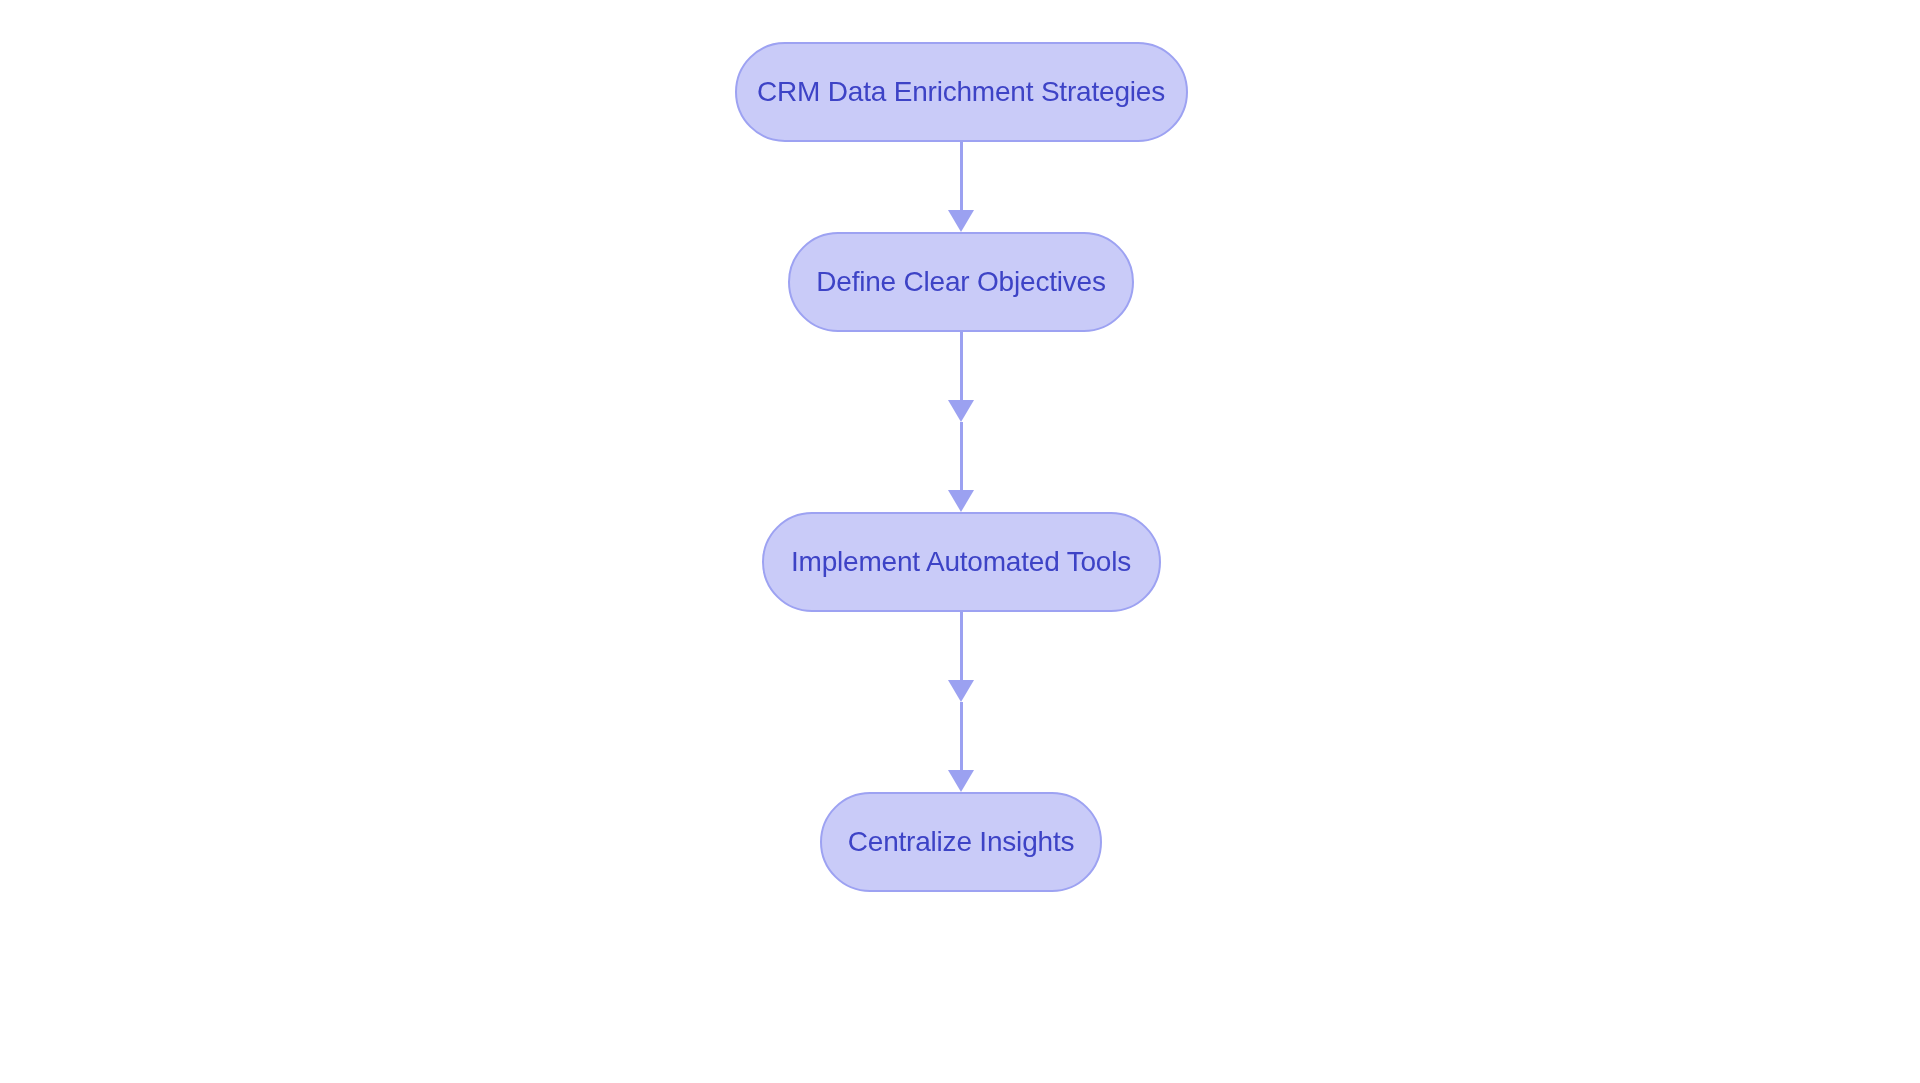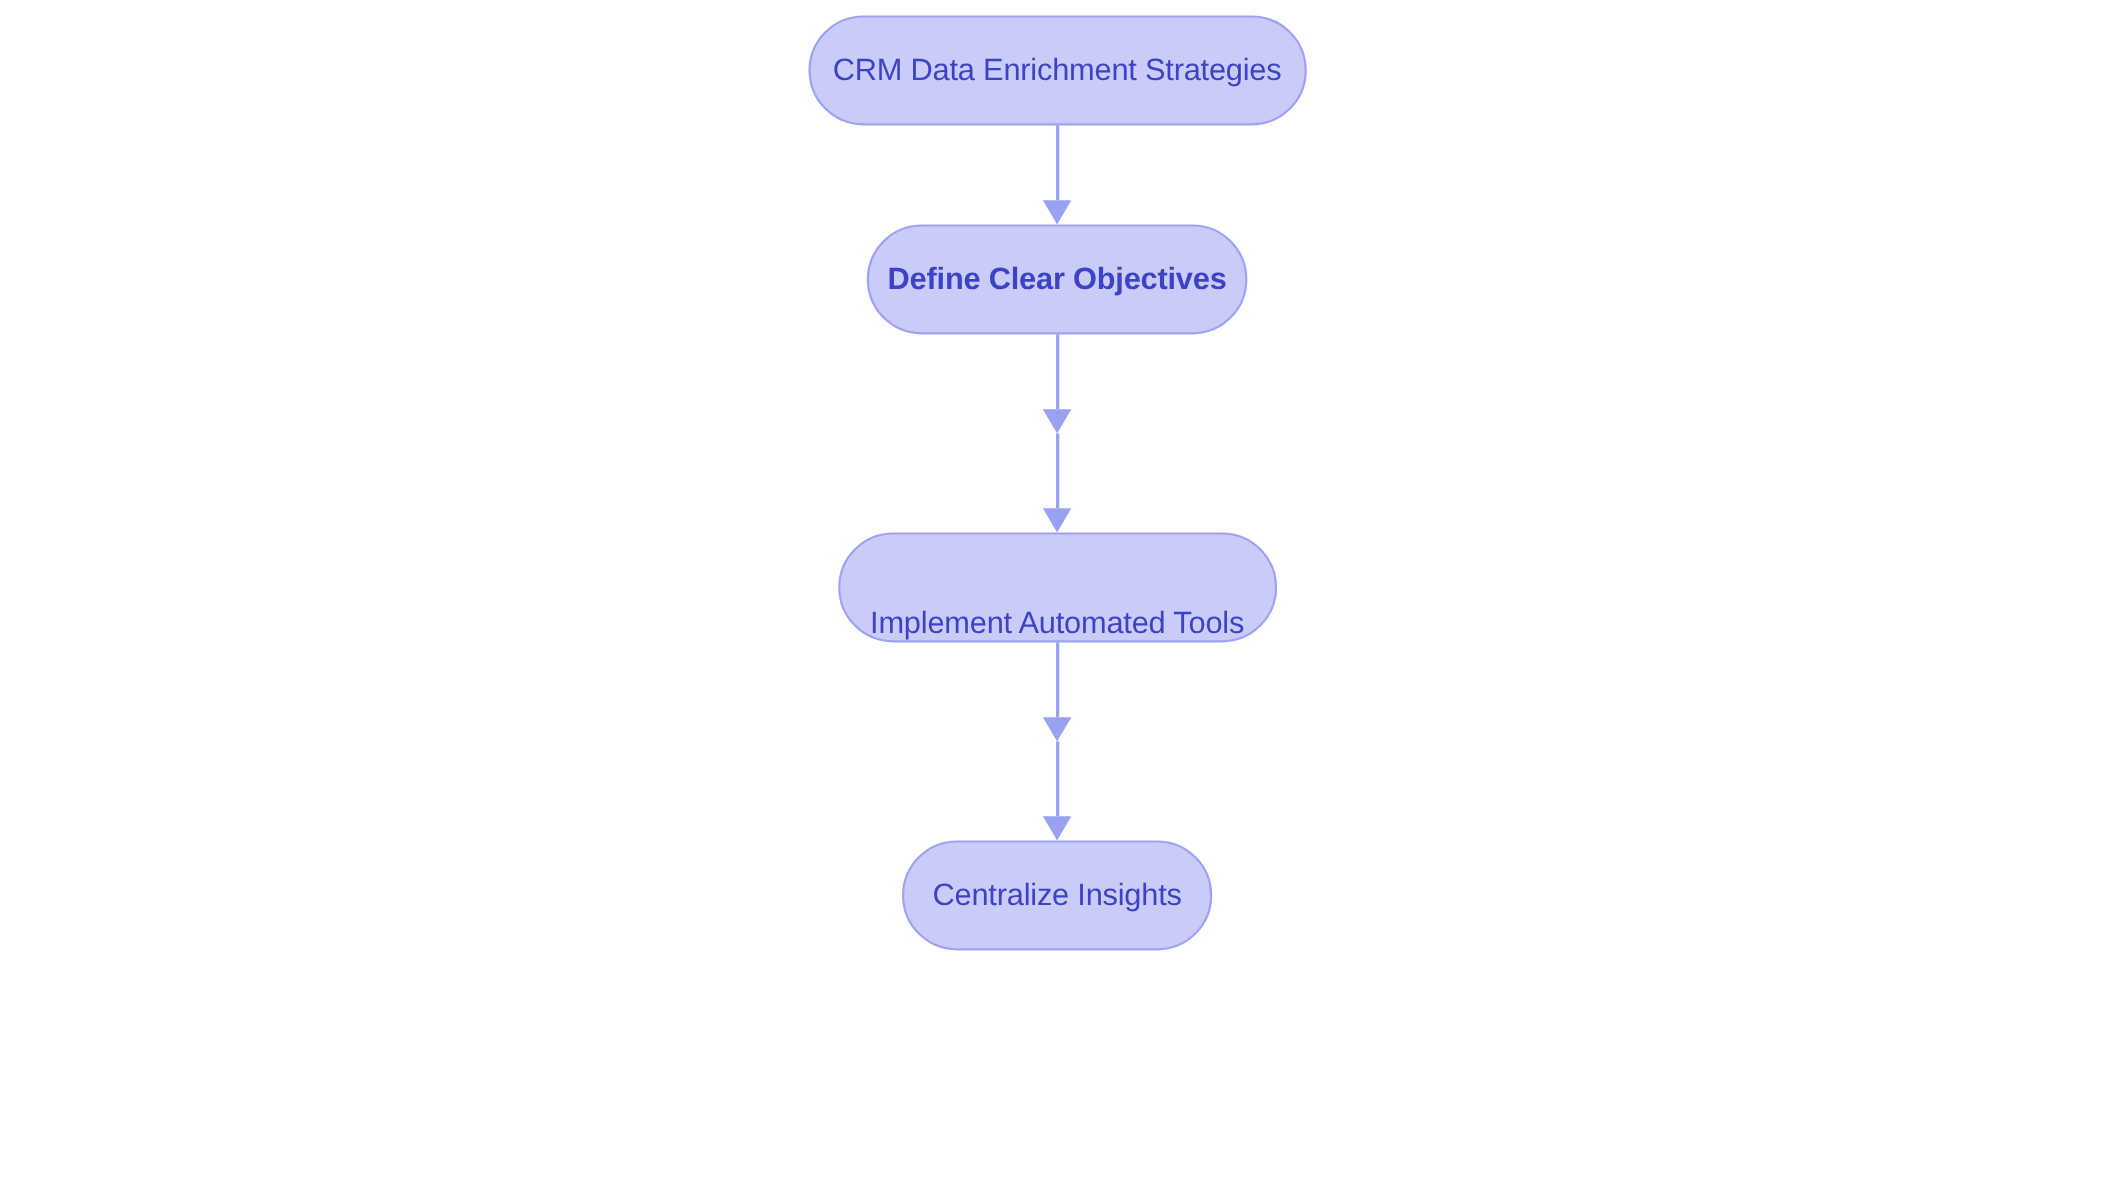--- a/index.html
+++ b/index.html
@@ -25,39 +25,40 @@
     display: flex;
     flex-direction: column;
     align-items: center;
   }
   
   .column {
     display: flex;
     flex-direction: column;
     align-items: center;
     transform: translateX(1px);
+    margin-top: 28px;
   }
   .node {
     height: 100px;
     border-radius: 50px;
     background: var(--node-fill);
     border: 2px solid var(--node-border);
     color: var(--node-text);
     display: flex;
     align-items: center;
     justify-content: center;
     font-size: 28px;
     letter-spacing: -0.2px;
     white-space: nowrap;
     flex: 0 0 auto;
   }
   .node.w1 { width: 453px; }
-  .node.w2 { width: 346px; font-weight: bold; }
+  .node.w2 { width: 346px; }
   .node.w3 { width: 317px; }
-  .node.w4 { width: 399px; align-items: flex-end; }
+  .node.w4 { width: 399px; }
   .node.w5 { width: 484px; }
   .node.w6 { width: 282px; text-align: right; }
   .connector {
     height: 90px;
     display: flex;
     flex-direction: column;
     align-items: center;
     flex: 0 0 auto;
   }
   .connector .line {

